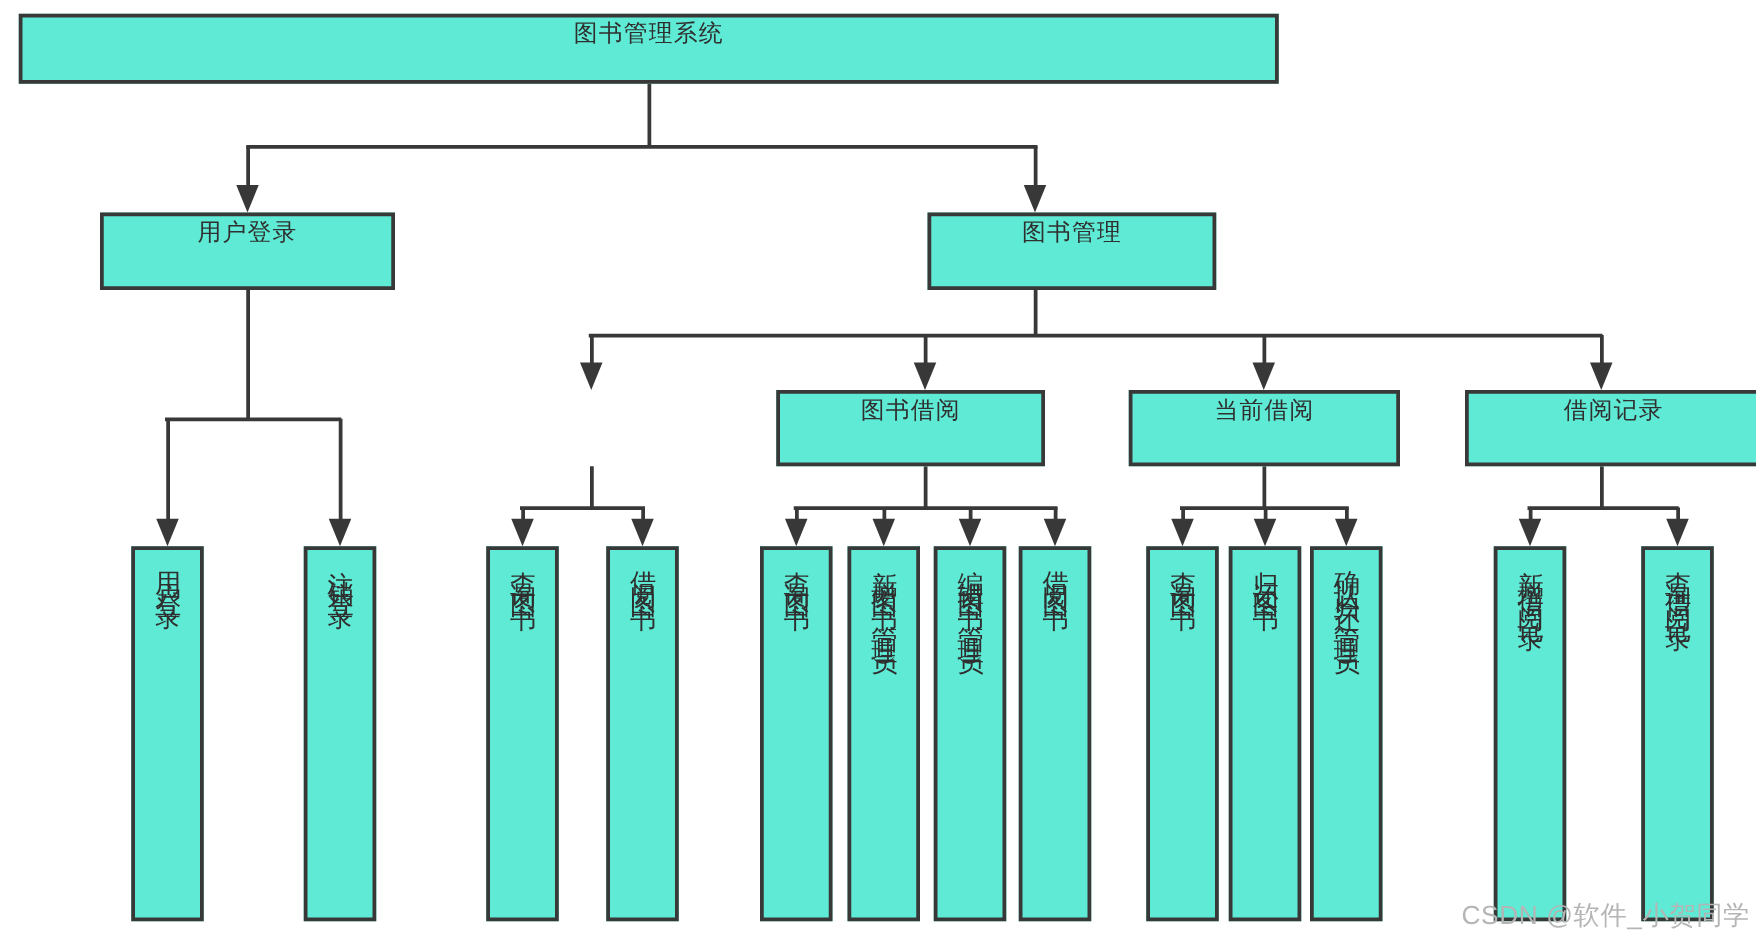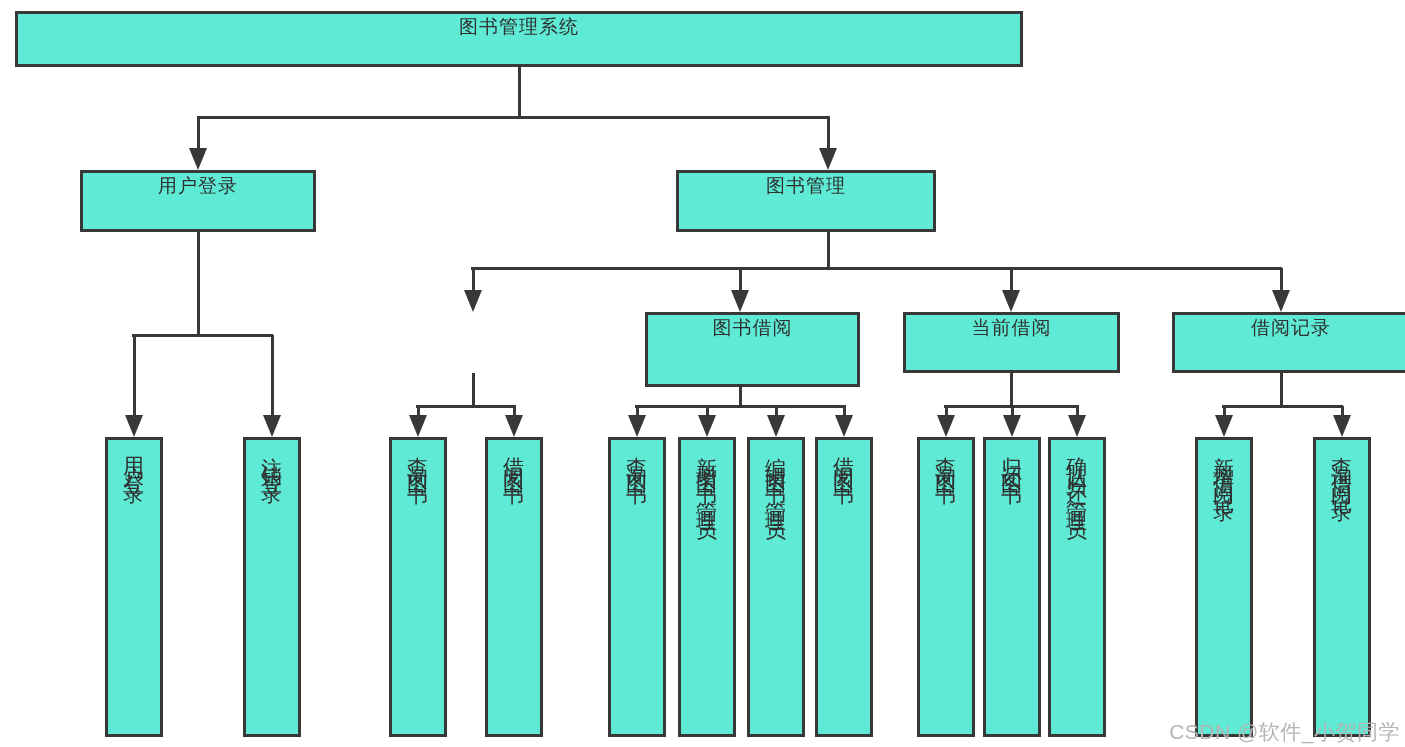--- a/index.html
+++ b/index.html
@@ -132,25 +132,25 @@
   <div class="arrowhead" style="left:1215px;top:415px"></div>
   <div class="arrowhead" style="left:1333px;top:415px"></div>
 
   <div class="node h" style="left:15px;top:11px;width:1008px;height:56px">
     <span>图书管理系统</span>
   </div>
 
   <div class="node h" style="left:80px;top:170px;width:236px;height:62px">
     <span>用户登录</span>
   </div>
-  <div class="node h" style="left:676px;top:170px;width:260px;height:62px">
+  <div class="node h" style="left:742px;top:170px;width:231px;height:62px">
     <span>图书管理</span>
   </div>
 
-  <div class="node h" style="left:645px;top:312px;width:215px;height:75px">
+  <div class="node h" style="left:621px;top:312px;width:215px;height:61px">
     <span>图书借阅</span>
   </div>
   <div class="node h" style="left:903px;top:312px;width:217px;height:61px">
     <span>当前借阅</span>
   </div>
   <div class="node h" style="left:1172px;top:312px;width:238px;height:61px">
     <span>借阅记录</span>
   </div>
 
   <div class="node v" style="left:105px;top:437px;width:58px;height:300px">

